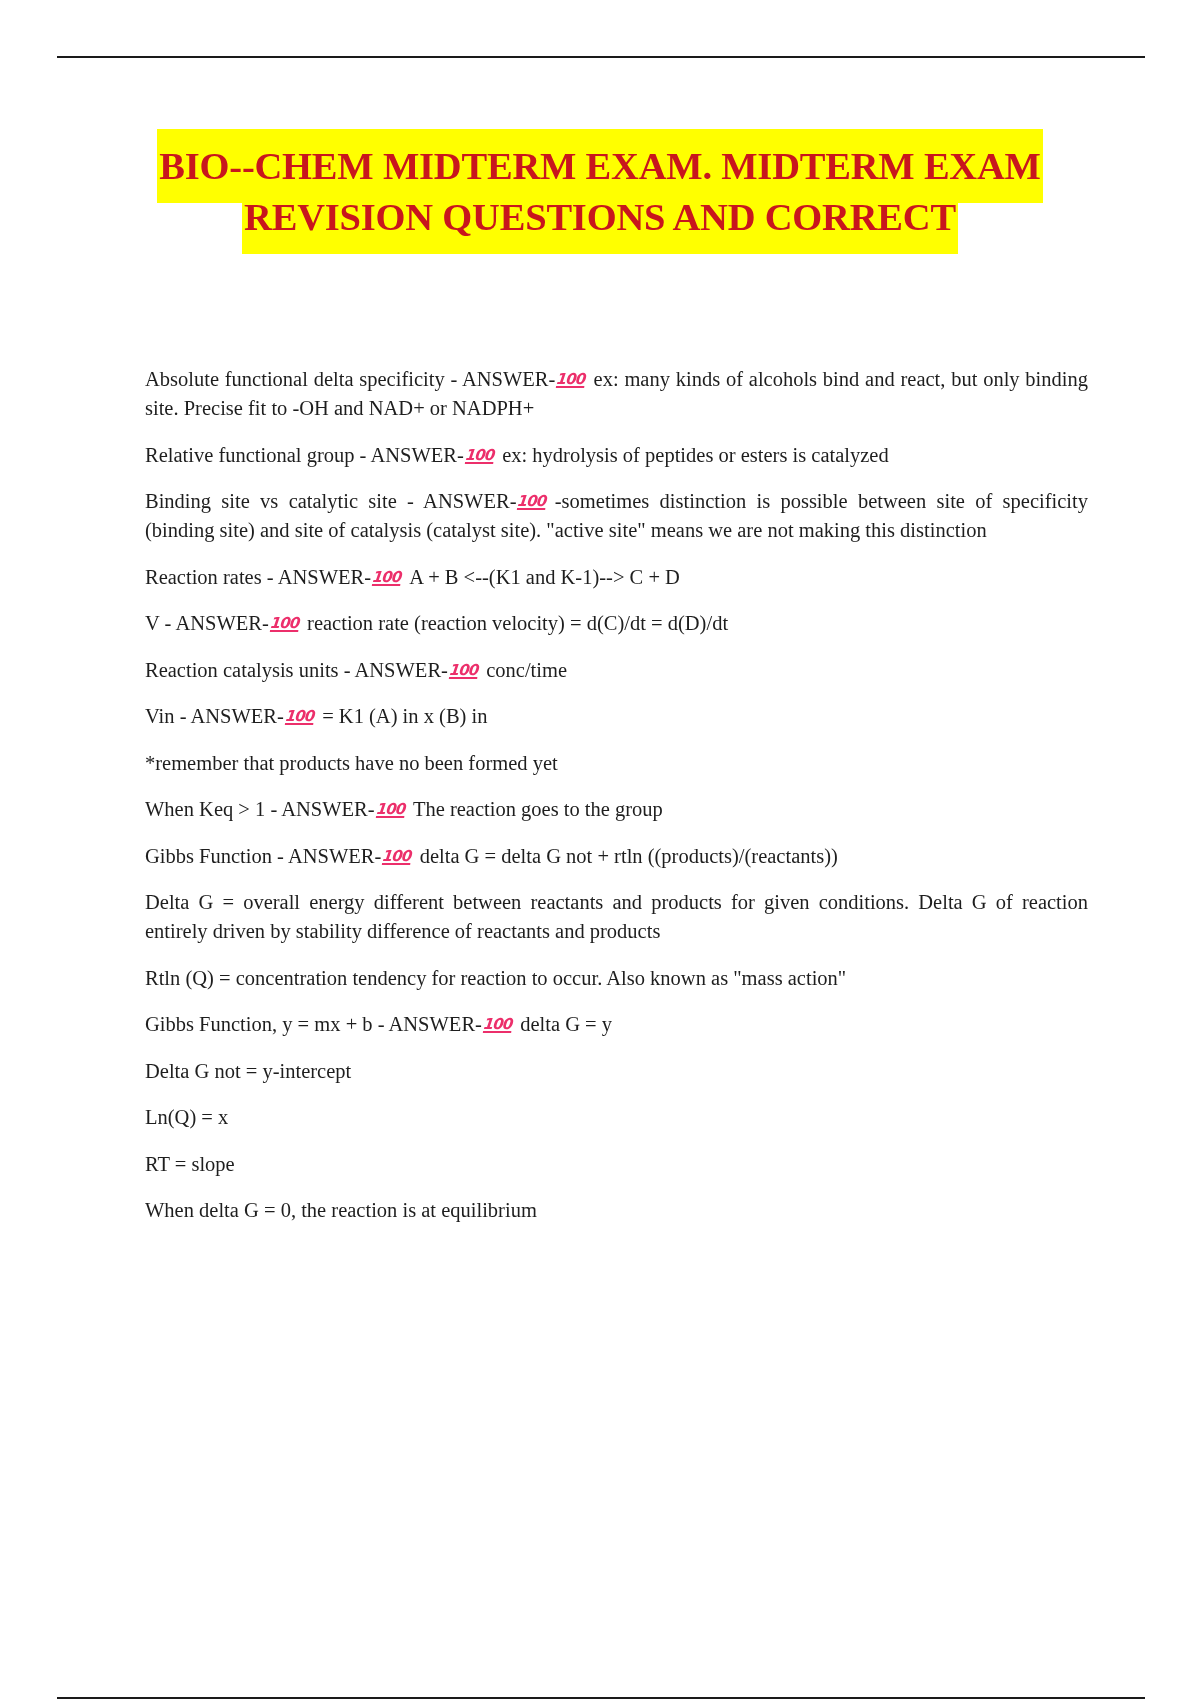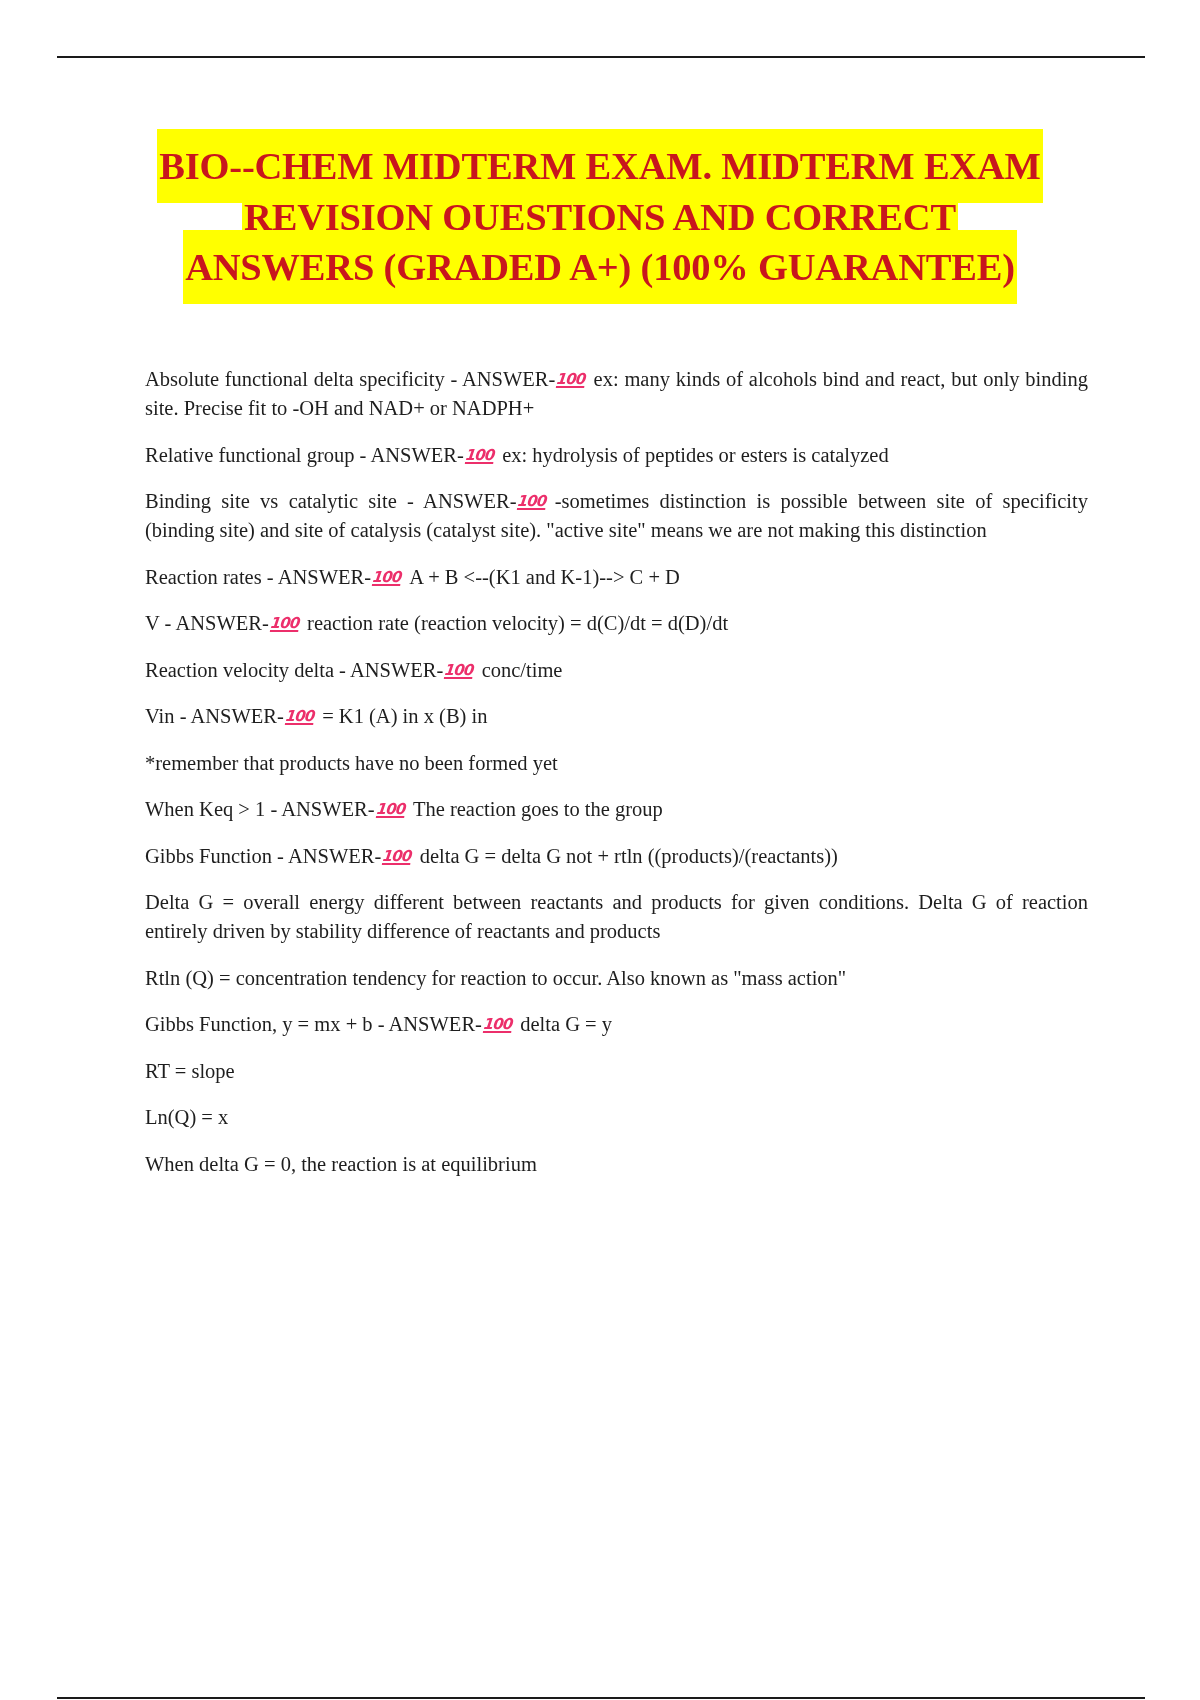--- a/index.html
+++ b/index.html
@@ -74,21 +74,21 @@
     }
   </style>
 </head>
 <body>
 
 <div class="rule top"></div>
 
 <h1 class="title" style="margin:0;">
   <span>BIO--CHEM MIDTERM EXAM. MIDTERM EXAM</span><br>
   <span>REVISION QUESTIONS AND CORRECT</span><br>
-  <span>ANSWERS (GRADED A+) (100% GUARANTEE)</span><br>
+  <br>
 </h1>
 
 <div class="content">
 
   <p>
     <span>Absolute functional delta specificity - ANSWER-</span><span class="emoji">100</span><span>ex: many kinds of alcohols bind and react, but only binding site. Precise fit to -OH and NAD+ or NADPH+</span>
   </p>
 
   <p>
     <span>Relative functional group - ANSWER-</span><span class="emoji">100</span><span>ex: hydrolysis of peptides or esters is catalyzed</span>
@@ -100,21 +100,21 @@
 
   <p>
     <span>Reaction rates - ANSWER-</span><span class="emoji">100</span><span>A + B &lt;--(K1 and K-1)--&gt; C + D</span>
   </p>
 
   <p>
     <span>V - ANSWER-</span><span class="emoji">100</span><span>reaction rate (reaction velocity) = d(C)/dt = d(D)/dt</span>
   </p>
 
   <p>
-    <span>Reaction velocity delta - ANSWER-</span><span class="emoji">100</span><span>conc/time</span>
+    <span>Reaction catalysis units - ANSWER-</span><span class="emoji">100</span><span>conc/time</span>
   </p>
 
   <p>
     <span>Vin - ANSWER-</span><span class="emoji">100</span><span>= K1 (A) in x (B) in</span>
   </p>
 
   <p>*remember that products have no been formed yet</p>
 
 
   <p>
@@ -127,22 +127,23 @@
 
   <p>Delta G = overall energy different between reactants and products for given conditions. Delta G of reaction entirely driven by stability difference of reactants and products</p>
 
 
   <p>Rtln (Q) = concentration tendency for reaction to occur. Also known as "mass action"</p>
 
   <p>
     <span>Gibbs Function, y = mx + b - ANSWER-</span><span class="emoji">100</span><span>delta G = y</span>
   </p>
 
+  <p>Delta G not = y-intercept</p>
+
+  <p>Ln(Q) = x</p>
 
   <p>RT = slope</p>
-
-  <p>Ln(Q) = x</p>
 
   <p>When delta G = 0, the reaction is at equilibrium</p>
 
 </div>
 
 <div class="rule bottom"></div>
 
 </body></html>

